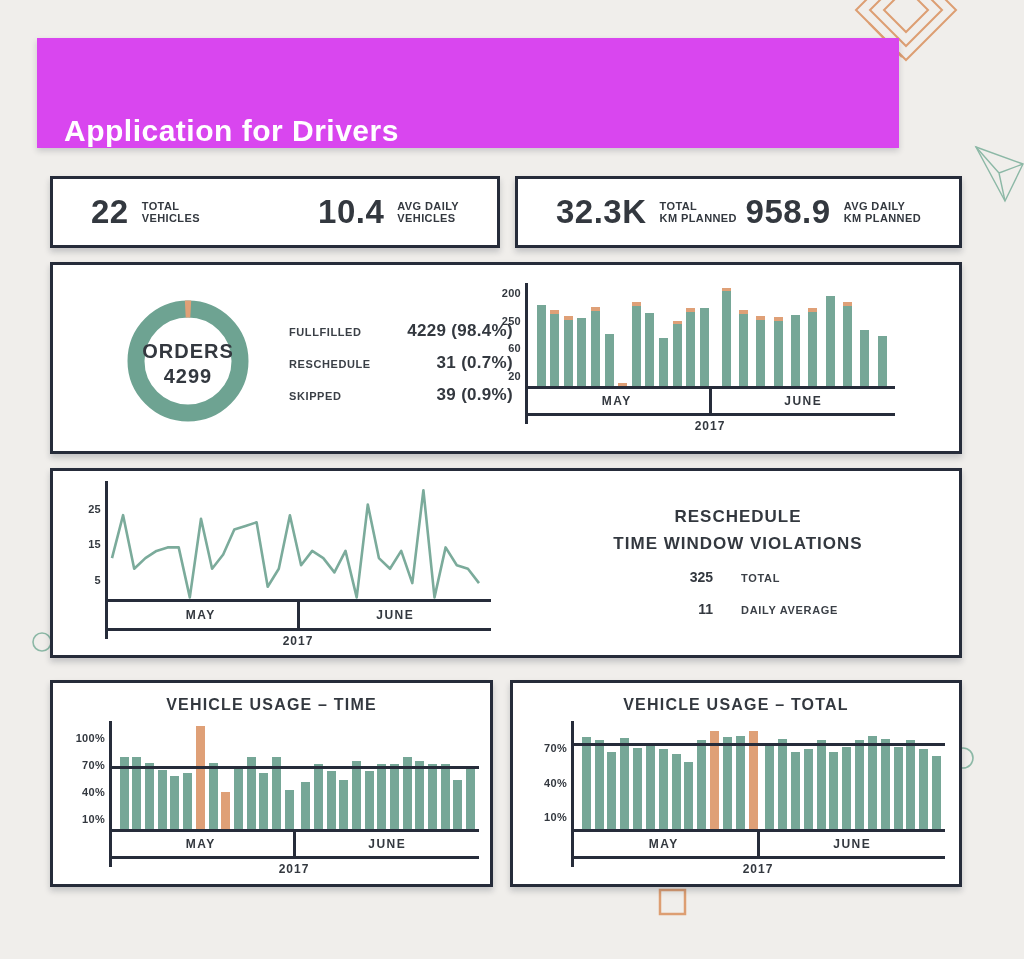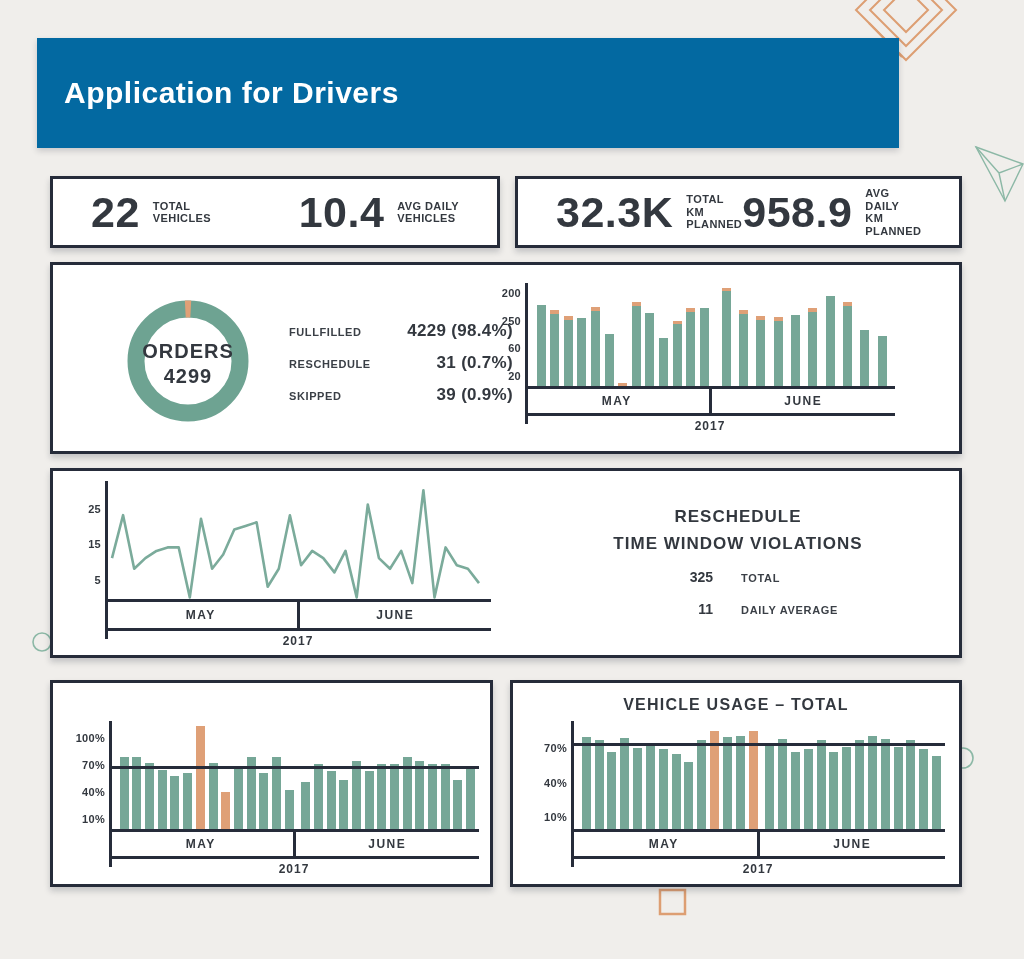--- a/index.html
+++ b/index.html
@@ -1,32 +1,32 @@
 <!DOCTYPE html>
 <html><head>
 <meta charset="utf-8">
 <style>
   html,body{margin:0;padding:0;}
   body{background:#F0EEEB;font-family:"Liberation Sans", sans-serif;-webkit-font-smoothing:antialiased;}
   .canvas{position:relative;width:1024px;height:959px;background:#F0EEEB;overflow:hidden;}
   .deco{position:absolute;left:0;top:0;z-index:0;}
 
   
-  .appbar{position:absolute;left:37px;top:38px;width:862px;height:110px;background:#0369a1;z-index:2;
-          display:flex;align-items:center;box-shadow:0 3px 6px rgba(30,36,50,.18);}
+  .appbar{position:absolute;left:37px;top:38px;width:862px;height:110px;background:#d946ef;z-index:2;
+          display:flex;align-items:flex-end;box-shadow:0 3px 6px rgba(30,36,50,.18);}
   .appbar h1{margin:0 0 0 27px;color:#ffffff;font-size:30px;font-weight:bold;letter-spacing:.5px;}
 
   
   .card,.panel{position:absolute;background:#ffffff;border:3px solid #262C3A;box-sizing:border-box;
                box-shadow:0 4px 6px rgba(38,44,58,.22);z-index:2;}
   .card1{left:50px;top:176px;width:450px;height:72px;}
   .card2{left:515px;top:176px;width:447px;height:72px;}
   .card{display:flex;align-items:center;justify-content:space-between;padding:0 38px;}
   .statgrp{display:flex;align-items:center;gap:13px;}
-  .statval{font-size:43px;font-weight:bold;color:#33383F;letter-spacing:.5px;}
+  .statval{font-size:33px;font-weight:bold;color:#33383F;letter-spacing:.5px;}
   .statlab{font-size:11px;font-weight:bold;color:#33383F;line-height:12.5px;letter-spacing:.4px;}
 
   .orders{left:50px;top:262px;width:912px;height:192px;}
   .viol{left:50px;top:468px;width:912px;height:190px;}
   .time{left:50px;top:680px;width:443px;height:207px;}
   .load{left:510px;top:680px;width:452px;height:207px;}
 
   
   .donut{position:absolute;left:63px;top:24px;}
   .donut text{font-family:"Liberation Sans",sans-serif;font-weight:bold;fill:#33383F;}
@@ -246,20 +246,21 @@
         <span class="vlab">TOTAL</span>
       </div>
       <div class="vrow">
         <span class="vval">11</span>
         <span class="vlab">DAILY AVERAGE</span>
       </div>
     </div>
   </section>
 
   <section class="panel time">
+    <div class="ptitle">VEHICLE USAGE – TIME</div>
     <div class="chart" style="left:10px;top:38px;width:424px;height:160px;">
         <div class="tick" style="left: 0px; width: 42px; top: 92px;">10%</div>
         <div class="tick" style="left: 0px; width: 42px; top: 65px;">40%</div>
         <div class="tick" style="left: 0px; width: 42px; top: 38px;">70%</div>
         <div class="tick" style="left: 0px; width: 42px; top: 11px;">100%</div>
         <div class="yaxis" style="left: 46px; top: 0px; width: 3px; height: 146px;"></div>
         <div class="groups" style="left: 53px; top: 0px; width: 363px; height: 108px;">
           <div class="grp">
             <div class="bar" style="width: 9px; height: 72px; background: rgb(118, 167, 151);"></div>
             <div class="bar" style="width: 9px; height: 72px; background: rgb(118, 167, 151);"></div>

